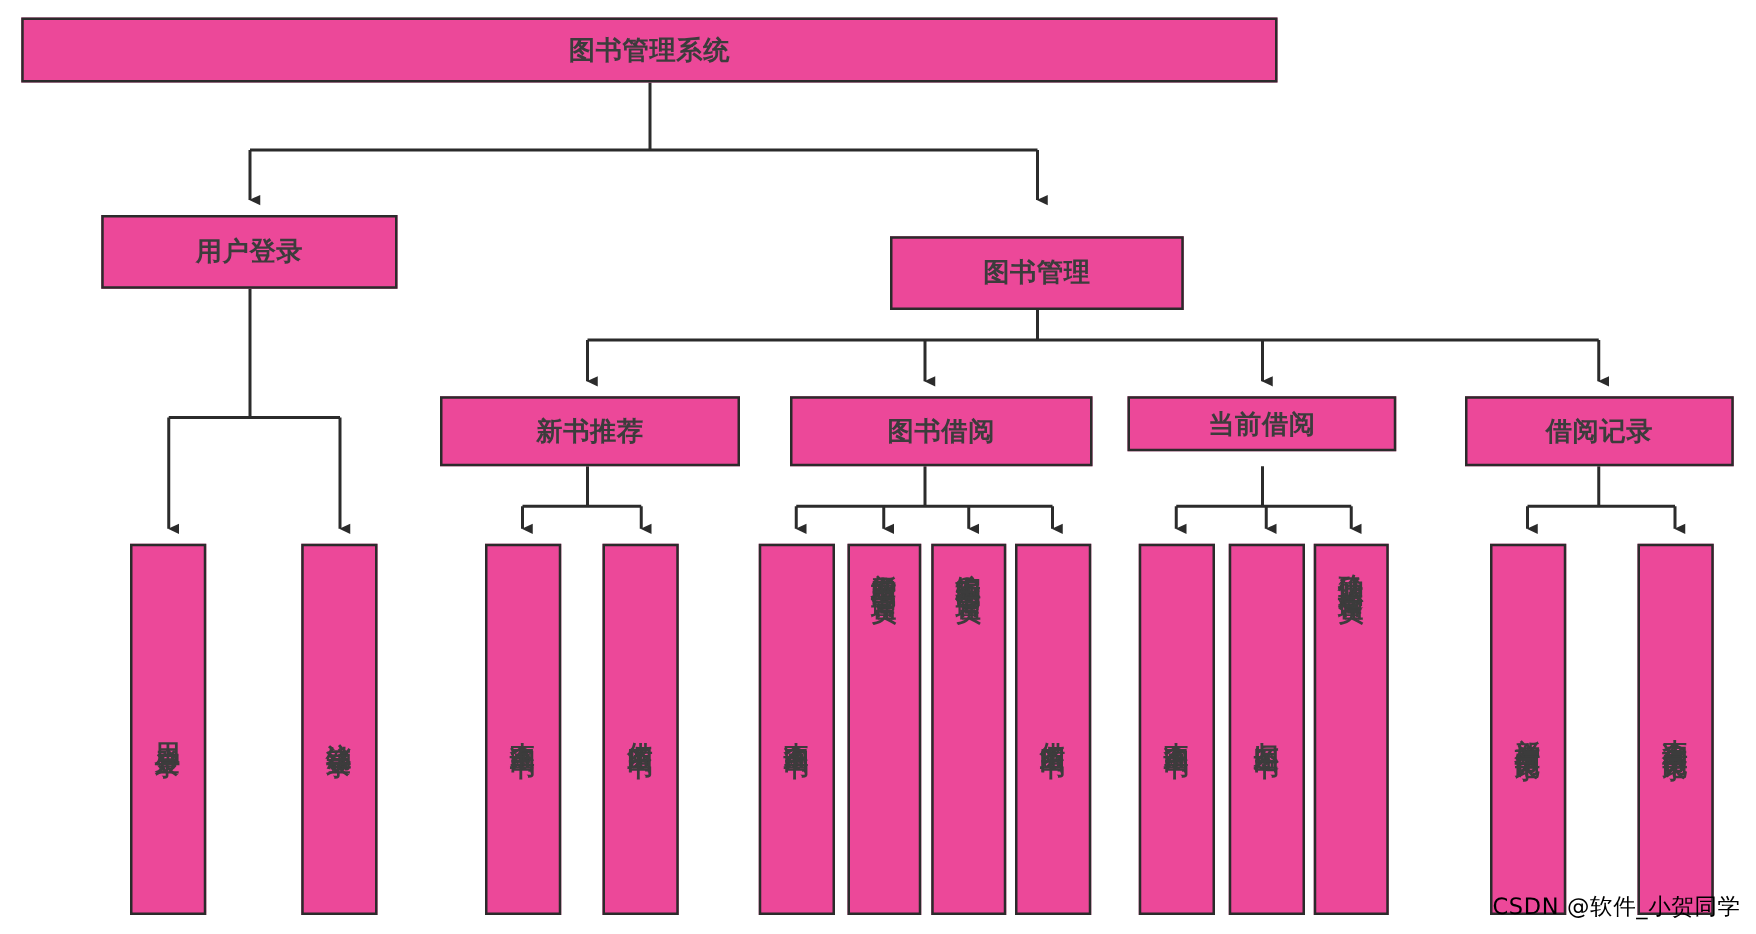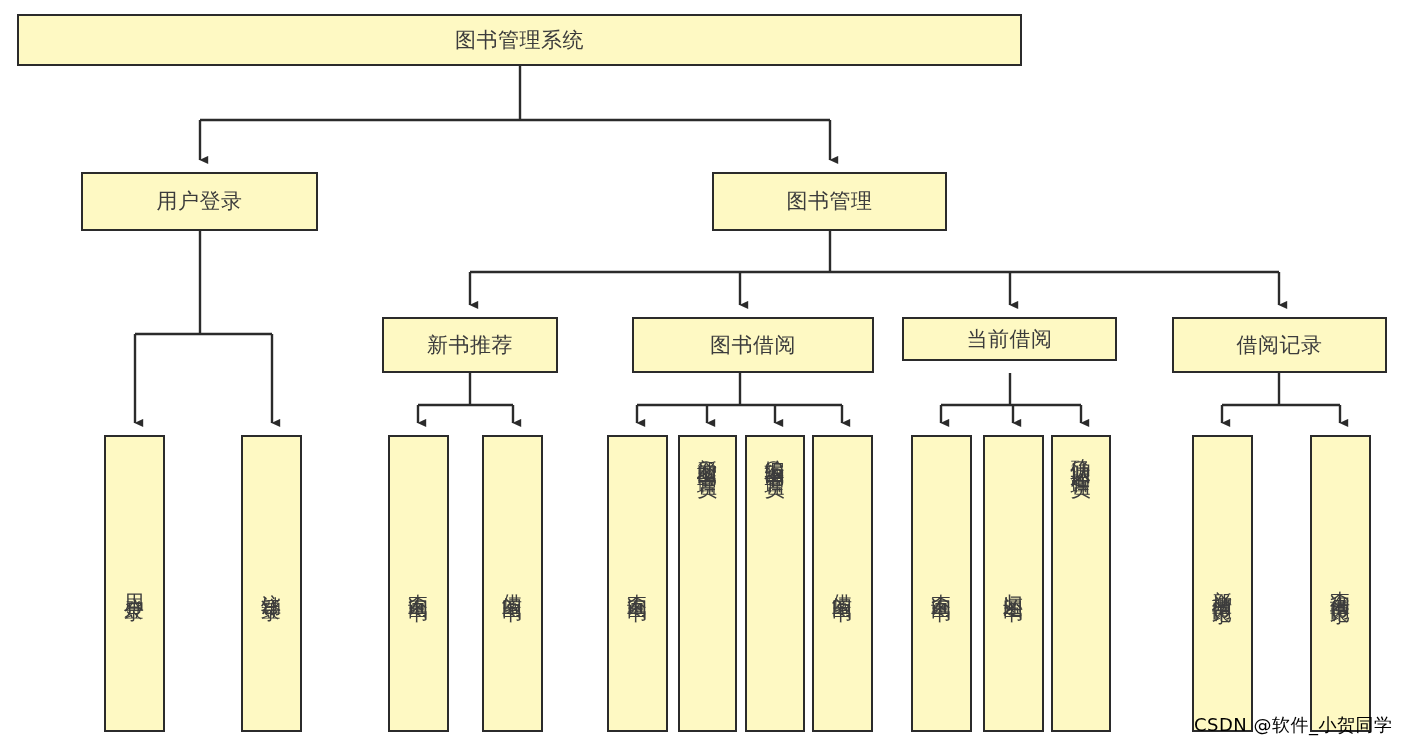--- a/index.html
+++ b/index.html
@@ -21,24 +21,25 @@
     position: absolute;
     left: 0;
     top: 0;
     width: 1405px;
     height: 747px;
   }
   .node {
     position: absolute;
     box-sizing: border-box;
     border: 2px solid #2b2b2b;
-    background: #fef9c3;
+    background: #ec4899;
     display: flex;
     align-items: center;
     justify-content: center;
+    font-weight: bold;
   }
   .node-label {
     color: #3c3c3c;
     font-size: 21px;
     line-height: 1.25;
     letter-spacing: 0.5px;
     white-space: nowrap;
   }
   .node.leaf {
     align-items: center;
@@ -122,25 +123,25 @@
     </g>
   </svg>
 
   <div class="node" id="node-root" style="left: 17px; top: 14px; width: 1005px; height: 52px;">
     <span class="node-label">图书管理系统</span>
   </div>
 
   <div class="node" id="node-user-login" style="left: 81px; top: 172px; width: 237px; height: 59px;">
     <span class="node-label">用户登录</span>
   </div>
-  <div class="node" id="node-book-manage" style="left: 712px; top: 172px; width: 235px; height: 59px;">
+  <div class="node" id="node-book-manage" style="left: 712px; top: 189px; width: 235px; height: 59px;">
     <span class="node-label">图书管理</span>
   </div>
 
-  <div class="node" id="node-new-book-recommend" style="left: 382px; top: 317px; width: 176px; height: 56px;">
+  <div class="node" id="node-new-book-recommend" style="left: 352px; top: 317px; width: 240px; height: 56px;">
     <span class="node-label">新书推荐</span>
   </div>
   <div class="node" id="node-book-borrow" style="left: 632px; top: 317px; width: 242px; height: 56px;">
     <span class="node-label">图书借阅</span>
   </div>
   <div class="node" id="node-current-borrow" style="left: 902px; top: 317px; width: 215px; height: 44px;">
     <span class="node-label">当前借阅</span>
   </div>
   <div class="node" id="node-borrow-record" style="left: 1172px; top: 317px; width: 215px; height: 56px;">
     <span class="node-label">借阅记录</span>

